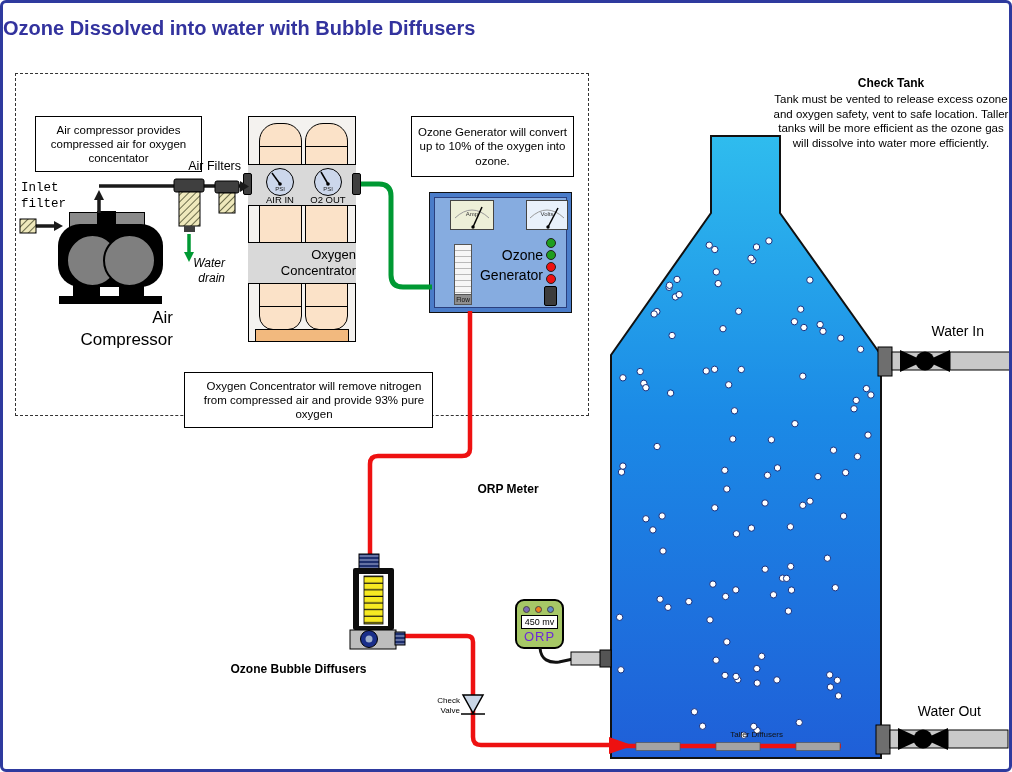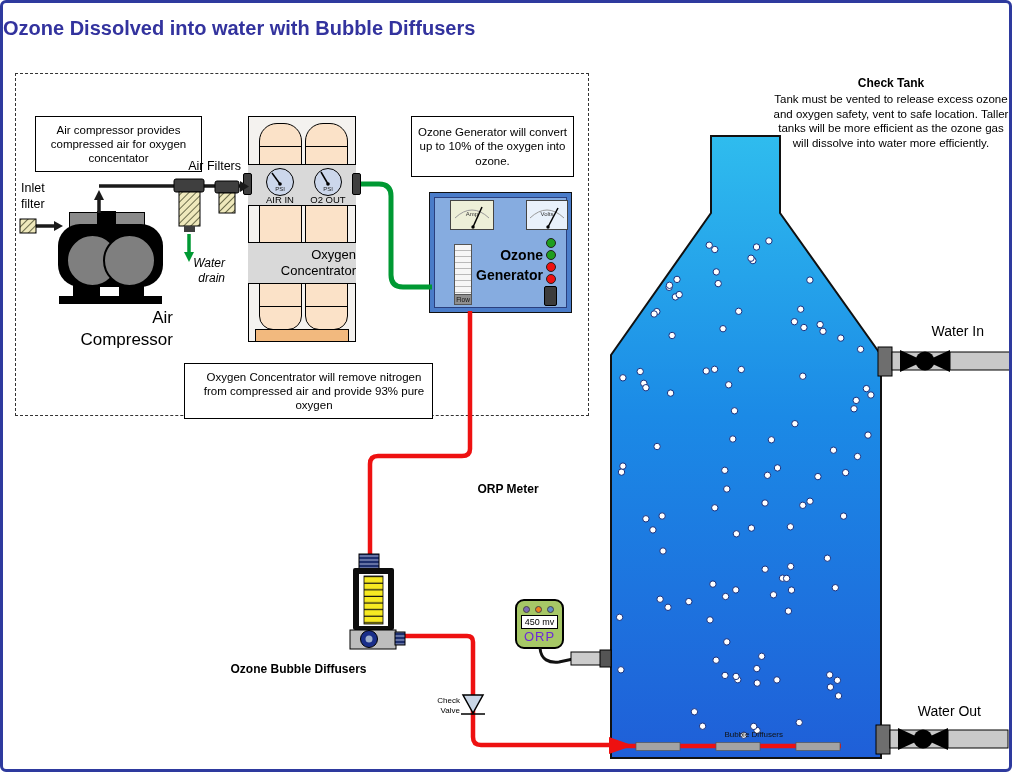--- a/index.html
+++ b/index.html
@@ -68,45 +68,45 @@
 <body>
 
 <div id="canvas">
 
   <div id="title" class="abs">Ozone Dissolved into water with Bubble Diffusers</div>
 
   <div id="dashedbox" class="abs"></div>
 
   <div class="notebox" style="left:32px;top:92px;width:161px;height:50px;margin-top:21px;">Air compressor provides compressed air for oxygen concentator</div>
   <div class="notebox" style="left:408px;top:113px;width:157px;height:55px;">Ozone Generator will convert up to 10% of the oxygen into ozone.</div>
-  <div class="notebox" style="left:181px;top:360px;width:232px;height:50px;padding-left:13px;">Oxygen Concentrator will remove nitrogen from compressed air and provide 93% pure oxygen</div>
+  <div class="notebox" style="left:181px;top:369px;width:232px;height:50px;padding-left:13px;">Oxygen Concentrator will remove nitrogen from compressed air and provide 93% pure oxygen</div>
 
   <div class="freenote" style="left:770px;top:73px;width:236px;">
     <div class="hd">Check Tank</div>
     <div>Tank must be vented to release excess ozone and oxygen safety, vent to safe location.  Taller tanks will be more efficient as the ozone gas will dissolve into water more efficiently.</div>
   </div>
   <div class="freenote" style="left:407px;top:479px;width:196px;">
     <div class="hd">ORP Meter</div>
   </div>
   <div class="freenote" style="left:183px;top:659px;width:225px;">
     <div class="hd">Ozone Bubble Diffusers</div>
   </div>
 
   <div class="txt ctr" style="left:170px;top:156px;width:68px;font-size:12.5px;">Air Filters</div>
-  <div class="txt pre" style="left:18px;top:178px;font-size:12.5px;line-height:1.25;">Inlet
+  <div class="txt pre" style="left:18px;top:178px;font-size:12.5px;line-height:1.25;font-family:Liberation Mono, monospace;">Inlet
 filter</div>
   <div class="txt pre ctr" style="left:170px;top:253px;width:52px;font-size:12px;line-height:1.25;font-style:italic;">Water
 drain</div>
   <div class="txt pre ctr" style="left:45px;top:304px;width:125px;font-size:17px;line-height:1.3;">Air
 Compressor</div>
   <div class="txt ctr" style="left:897px;top:320px;width:84px;font-size:14px;">Water In</div>
   <div class="txt ctr" style="left:890px;top:700px;width:88px;font-size:14px;">Water Out</div>
   <div class="txt pre" style="left:428px;top:693px;width:29px;font-size:8px;text-align:right;line-height:1.3;">Check
 Valve</div>
-  <div class="txt ctr" style="left:688px;top:727px;width:92px;font-size:8px;color:#111;">Bubble Diffusers</div>
+  <div class="txt ctr" style="left:688px;top:727px;width:92px;font-size:8px;color:#111;">Taller Diffusers</div>
 
   <div class="shape comp" style="left:70px;top:276px;width:71px;height:20px;"></div>
   <div class="shape" style="left:97px;top:284px;width:19px;height:12px;background:#fff;z-index:1;"></div>
   <div class="shape comp" style="left:56px;top:293px;width:103px;height:8px;"></div>
   <div class="shape comp" style="left:66px;top:209px;width:76px;height:16px;background:#8a8a8a;border:1.5px solid #000;box-sizing:border-box;"></div>
   <div class="shape comp" style="left:55px;top:221px;width:105px;height:63px;border-radius:22px;"></div>
   <div class="shape comp-circle" style="left:63px;top:231px;z-index:1;"></div>
   <div class="shape comp-circle" style="left:100px;top:231px;z-index:1;"></div>
   <div class="shape comp" style="left:94px;top:208px;width:19px;height:18px;z-index:2;"></div>
 
@@ -136,21 +136,21 @@
 
   <div id="genpanel" class="shape"></div>
   <div class="meter" style="left:447px;top:197px;width:44px;height:30px;background:#edefd8;z-index:3;">
     <div class="meter-lbl">Amp</div>
   </div>
   <div class="meter" style="left:523px;top:197px;width:42px;height:30px;background:#e9f1fb;z-index:3;">
     <div class="meter-lbl">Volts</div>
   </div>
   <div id="gen-flowcol" class="shape"></div>
   <div id="gen-flowlbl" class="shape">Flow</div>
-  <div class="txt pre ctr" style="left:470px;top:243px;width:70px;font-size:14px;line-height:1.4;font-weight:bold;">Ozone
+  <div class="txt pre ctr" style="left:470px;top:243px;width:70px;font-size:14px;line-height:1.4;">Ozone
 Generator</div>
   <div class="led led-g" style="left:543px;top:235px;"></div>
   <div class="led led-g" style="left:543px;top:247px;"></div>
   <div class="led led-r" style="left:543px;top:259px;"></div>
   <div class="led led-r" style="left:543px;top:271px;"></div>
   <div id="gen-switch" class="shape"></div>
 
   <div id="orpdev" class="shape">
     <div class="orp-dot" style="left:6px;top:5px;background:#7e6bb5;"></div>
     <div class="orp-dot" style="left:18px;top:5px;background:#ef7f1f;"></div>

